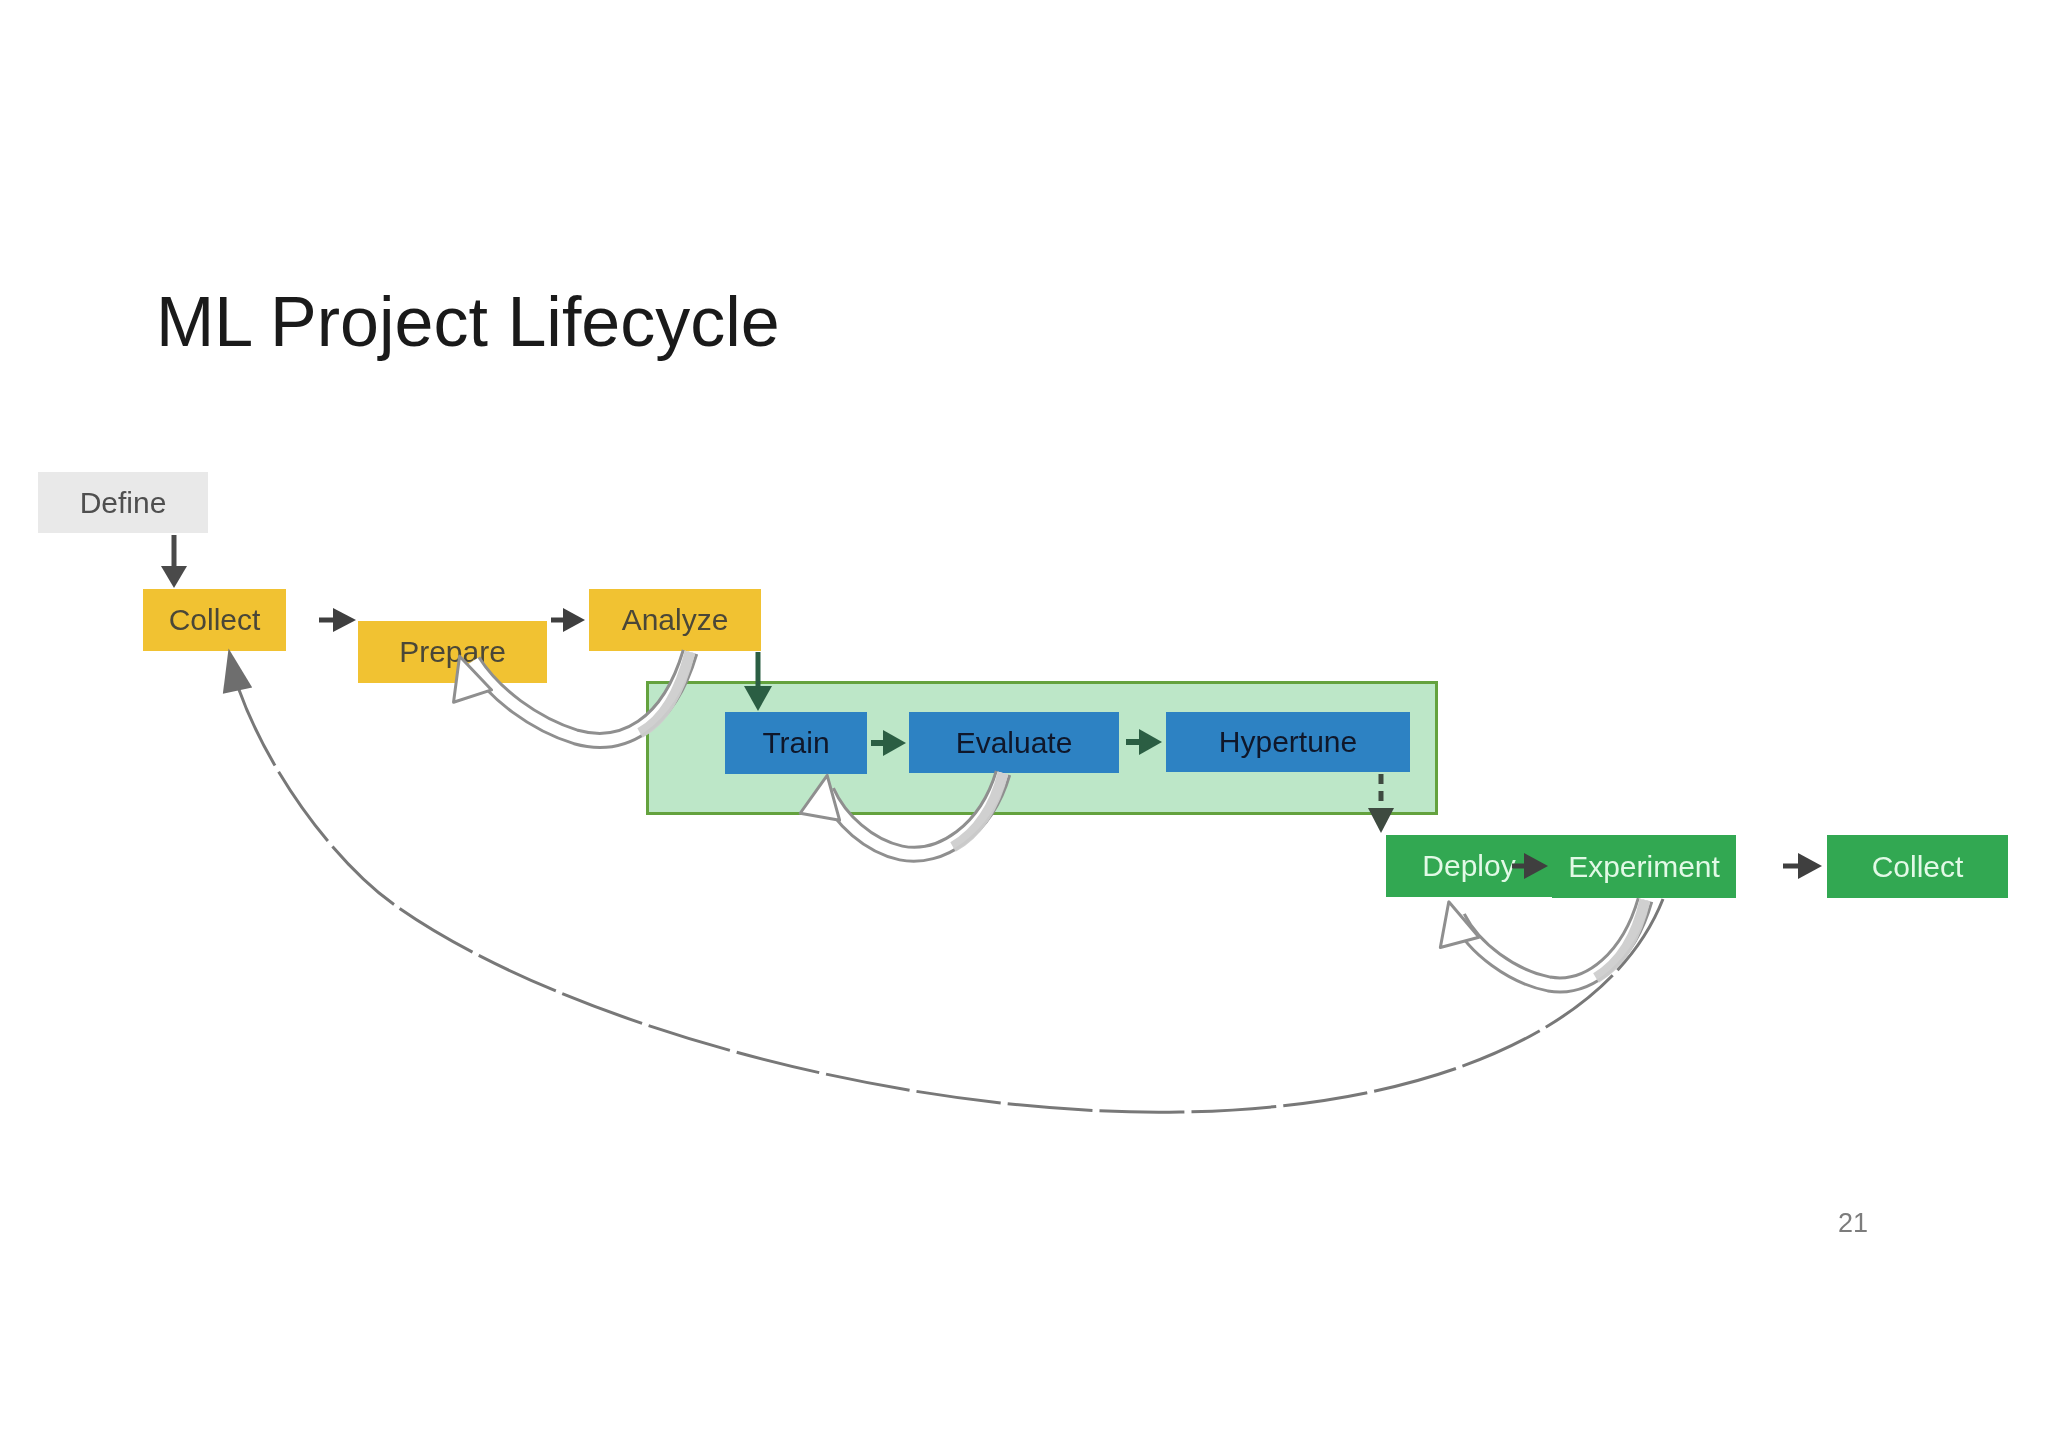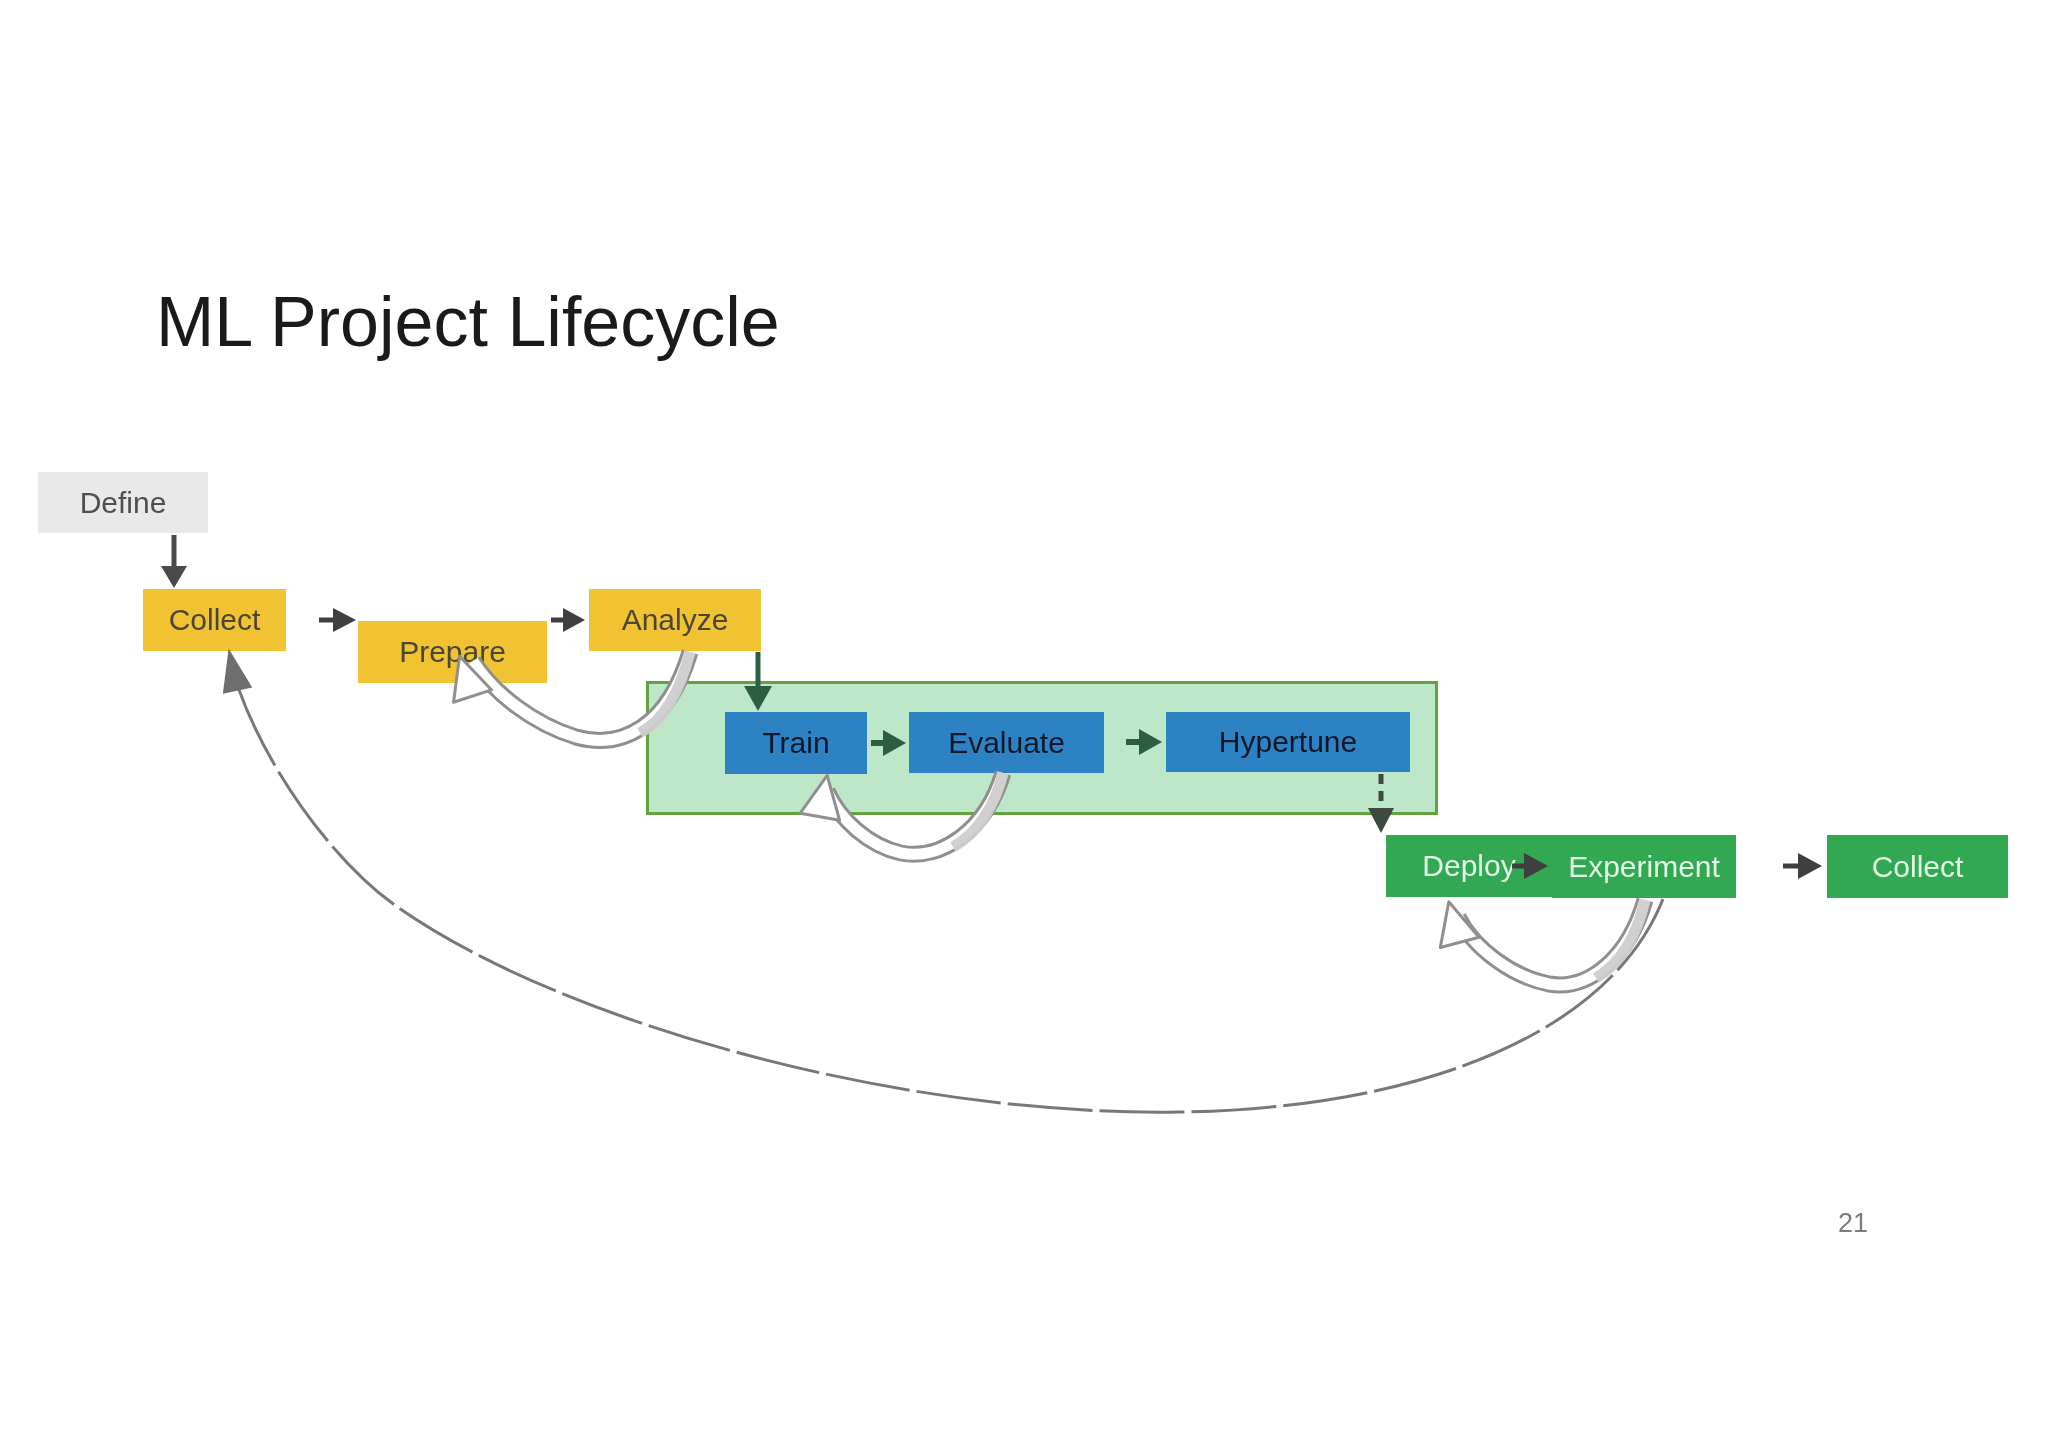--- a/index.html
+++ b/index.html
@@ -38,21 +38,21 @@
 <div class="slide-title">ML Project Lifecycle</div>
 <div class="page-number">21</div>
 
 <div class="model-container"></div>
 
 <div class="stage gray" style="left:38px;  top:472px; width:170px; height:61px;">Define</div>
 <div class="stage yellow" style="left:143px; top:589px; width:143px; height:62px;">Collect</div>
 <div class="stage yellow" style="left:358px; top:589px; width:189px; height:62px;margin-top:32px;">Prepare</div>
 <div class="stage yellow" style="left:589px; top:589px; width:172px; height:62px;">Analyze</div>
 <div class="stage blue" style="left:725px; top:712px; width:142px; height:62px;">Train</div>
-<div class="stage blue" style="left:909px; top:712px; width:195px; height:61px;">Evaluate</div>
+<div class="stage blue" style="left:909px; top:712px; width:210px; height:61px;">Evaluate</div>
 <div class="stage blue" style="left:1166px;top:712px; width:244px; height:60px;">Hypertune</div>
 <div class="stage green" style="left:1342px;top:835px; width:166px; height:62px;margin-left:44px;">Deploy</div>
 <div class="stage green" style="left:1552px;top:835px; width:184px; height:63px;text-align:right;">Experiment</div>
 <div class="stage green" style="left:1827px;top:835px; width:181px; height:63px;">Collect</div>
 
 <svg class="overlay" viewBox="0 0 2048 1447">
 
   <g>
     <line x1="174" y1="535" x2="174" y2="568" stroke="#4a4a4a" stroke-width="5"></line>
     <polygon points="174,588 161,566 187,566" fill="#4a4a4a"></polygon>

